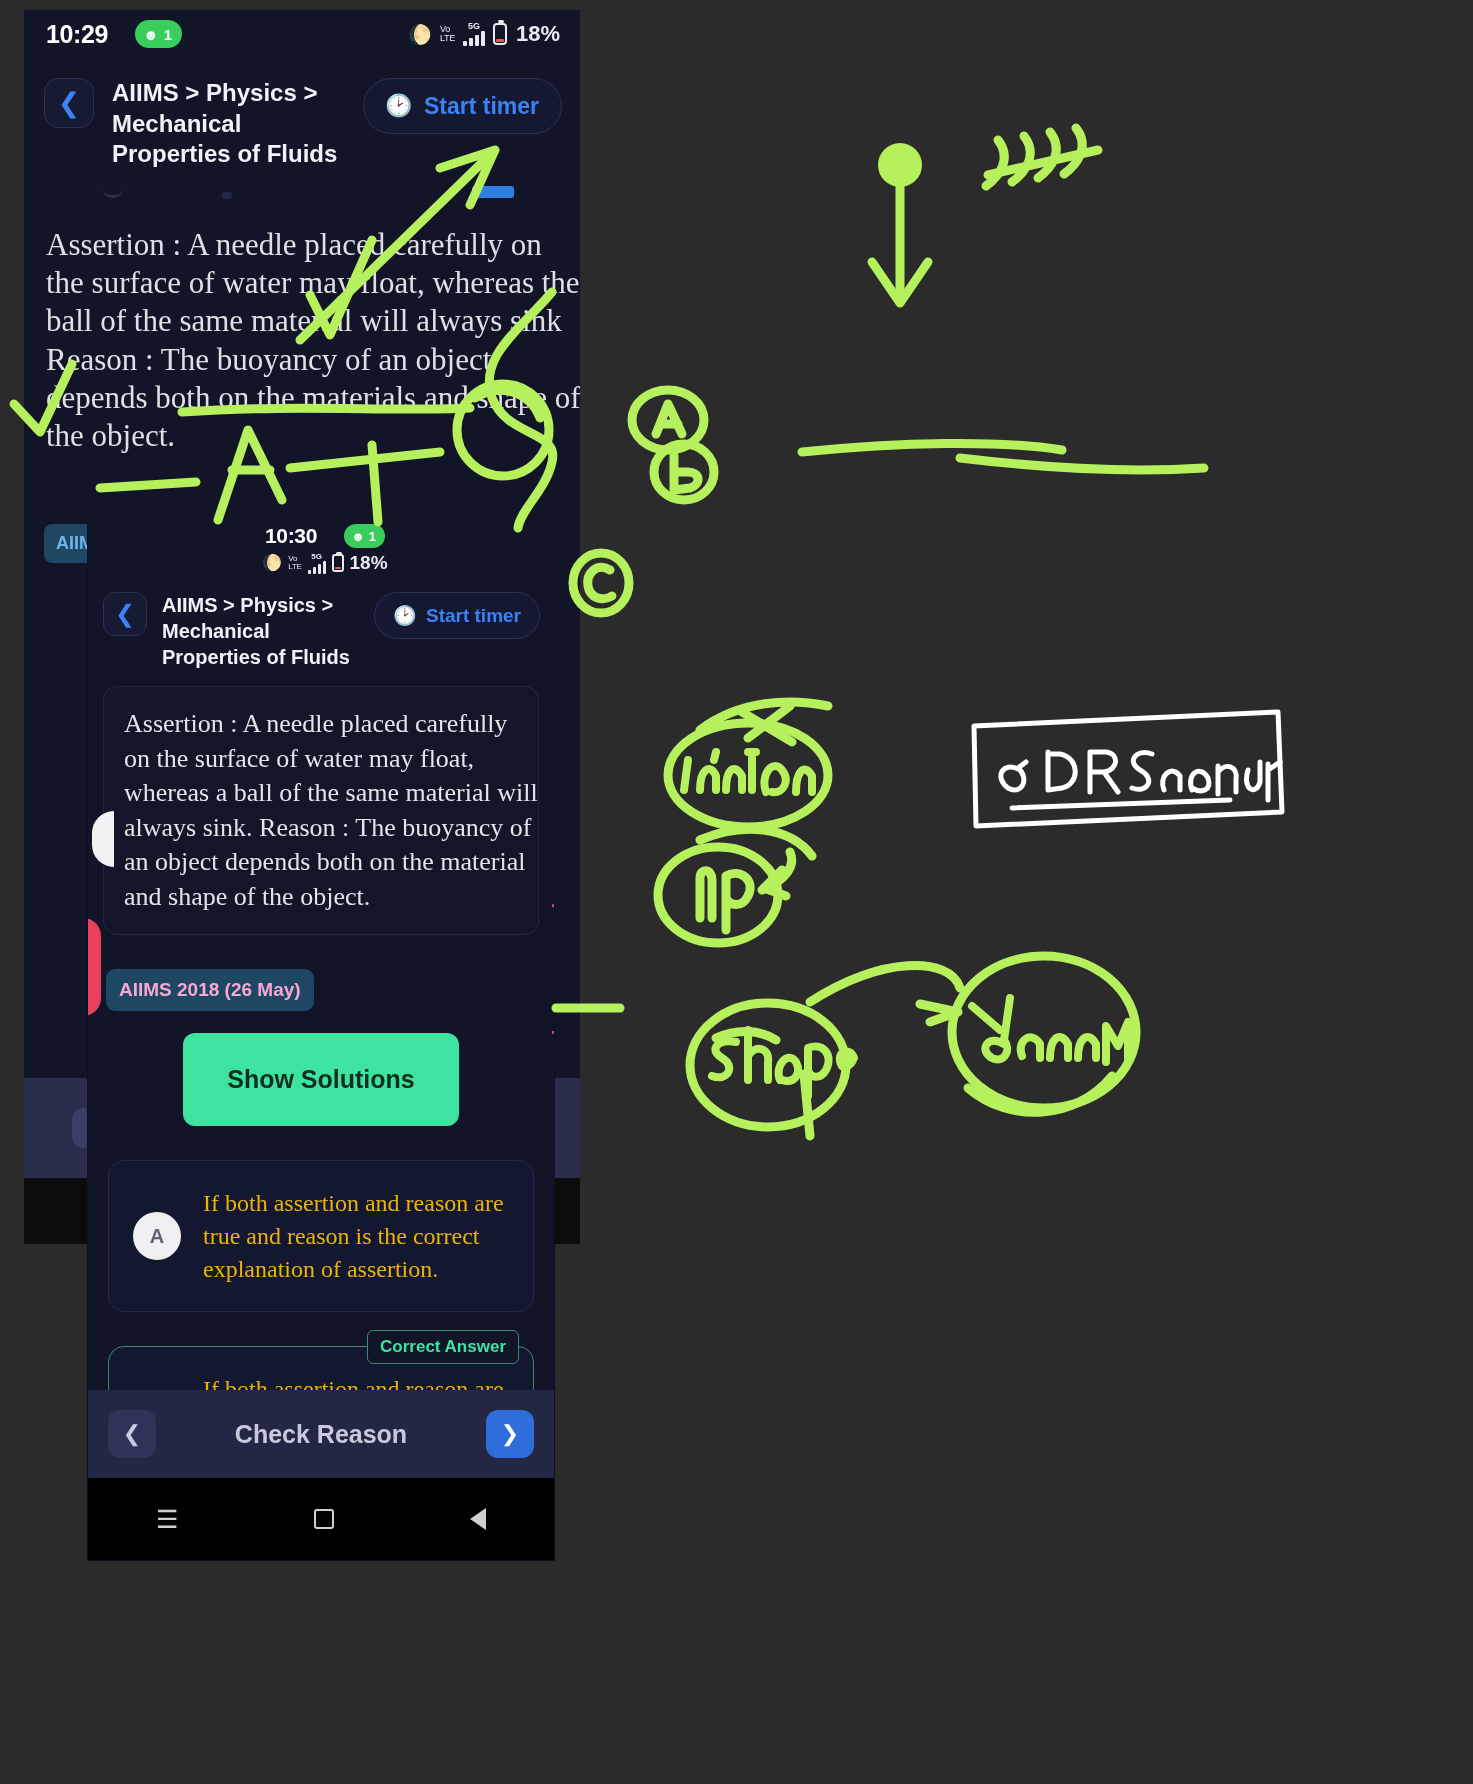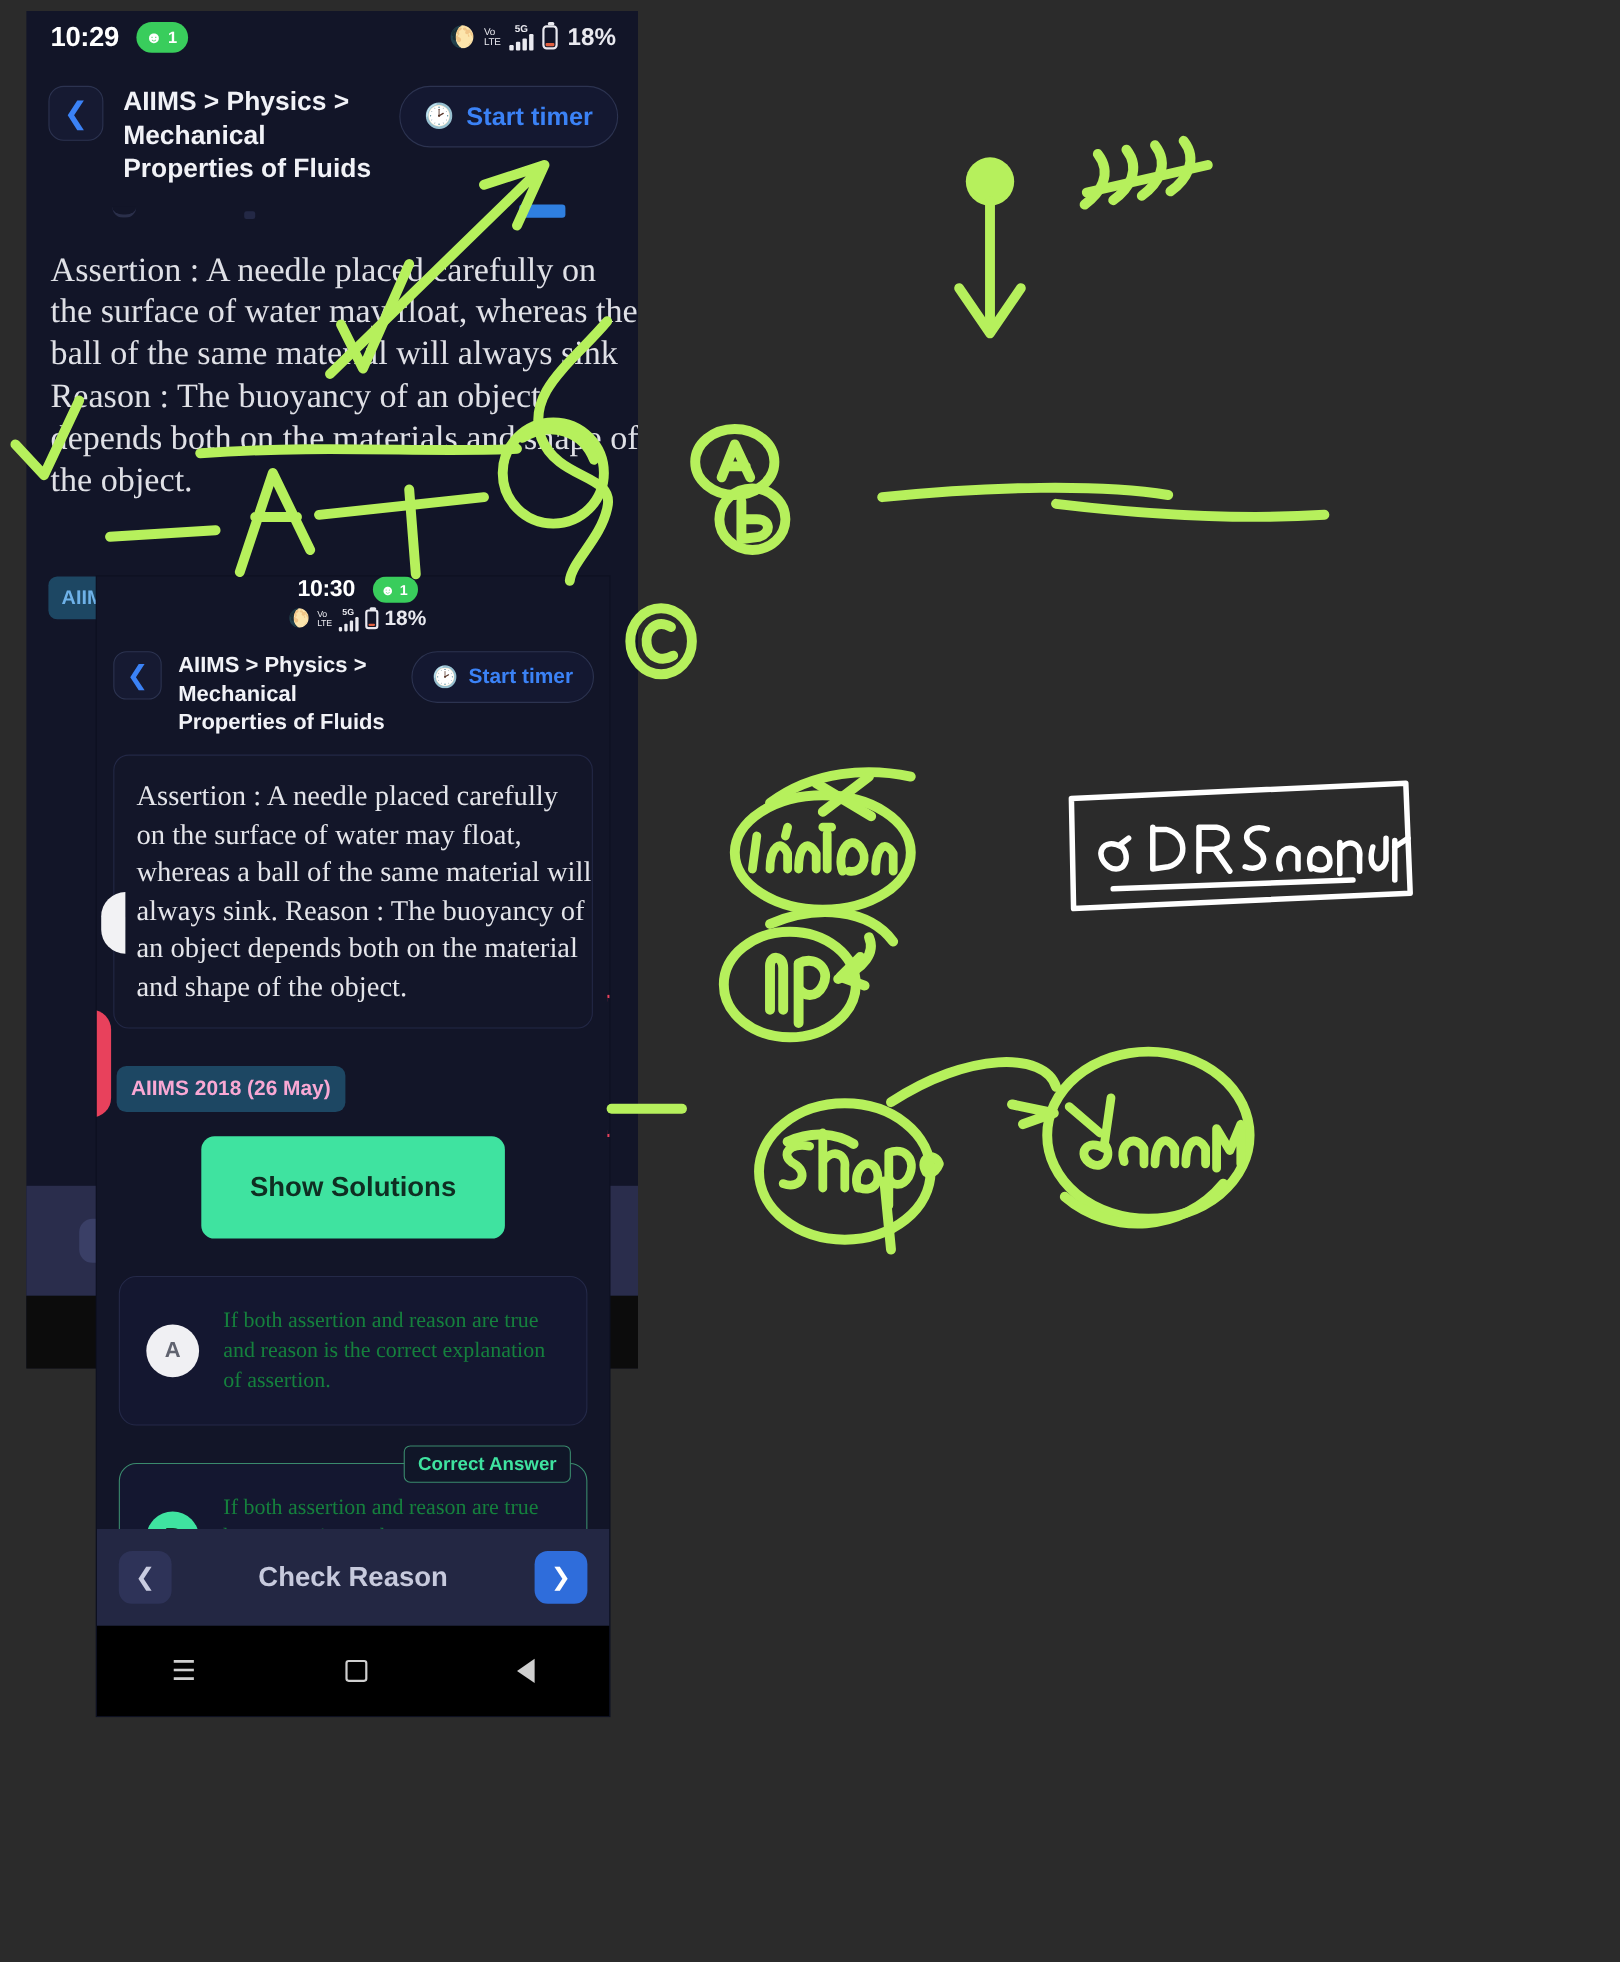--- a/index.html
+++ b/index.html
@@ -13,21 +13,21 @@
 
   
   .shot-outer {
     position: absolute; left: 24px; top: 10px; width: 556px; height: 1234px;
     background: #121528; overflow: hidden;
   }
   .statusbar {
     height: 48px; display: flex; align-items: center; justify-content: space-between;
     padding: 0 20px 0 22px; color: #fff;
   }
-  .sb-left { display: flex; align-items: center; gap: 16px; }
+  .sb-left { display: flex; align-items: center; gap: 27px; }
   .sb-time { font-size: 25px; font-weight: bold; letter-spacing: -0.4px; }
   .sb-chip {
     background: #39cd5c; color: #11321b; border-radius: 20px; height: 28px;
     display: flex; align-items: center; gap: 5px; padding: 0 10px 0 8px;
   }
   .sb-chip .glyph { font-size: 15px; color: #fff; line-height: 1; }
   .sb-chip .num { font-size: 15px; font-weight: bold; color: #fff; }
   .sb-right { display: flex; align-items: center; gap: 8px; color: #e9e9ef; }
   .ico-moon { font-size: 19px; line-height: 1; }
   .ico-volte {
@@ -155,22 +155,22 @@
     display:flex; align-items:center; gap:22px; padding: 26px 22px 26px 24px;
     position:relative; background:#141730;
   }
   .opt.correct { border-color:#3a8a6d; }
   .opt .bubble {
     width:48px;height:48px;border-radius:50%;flex:none;display:flex;
     align-items:center;justify-content:center;font-size:20px;font-weight:bold;
   }
   .opt .bubble.a { background:#f0f0f3; color:#60636f; }
   .opt .bubble.b { background:#3fe3a0; color:#0f3326; }
-  .opt .otxt { color:#15803d; font-family:"Liberation Serif", serif;
-    font-size:20px; line-height:1.36; }
+  .opt .otxt { color:#eab308; font-family:"Liberation Serif", serif;
+    font-size:24px; line-height:1.36; }
   .badge-correct {
     position:absolute; right:14px; top:-17px; background:#101628; color:#3fe3a0;
     border:1px solid #3a8a6d; border-radius:6px; font-size:17px; font-weight:bold;
     padding:6px 12px; font-family:"Liberation Sans", sans-serif;
   }
 
   .bottombar {
     position:absolute; left:0; bottom:82px; width:100%; height:88px;
     background:#232743; display:flex; align-items:center; justify-content:space-between;
     padding: 0 20px;

